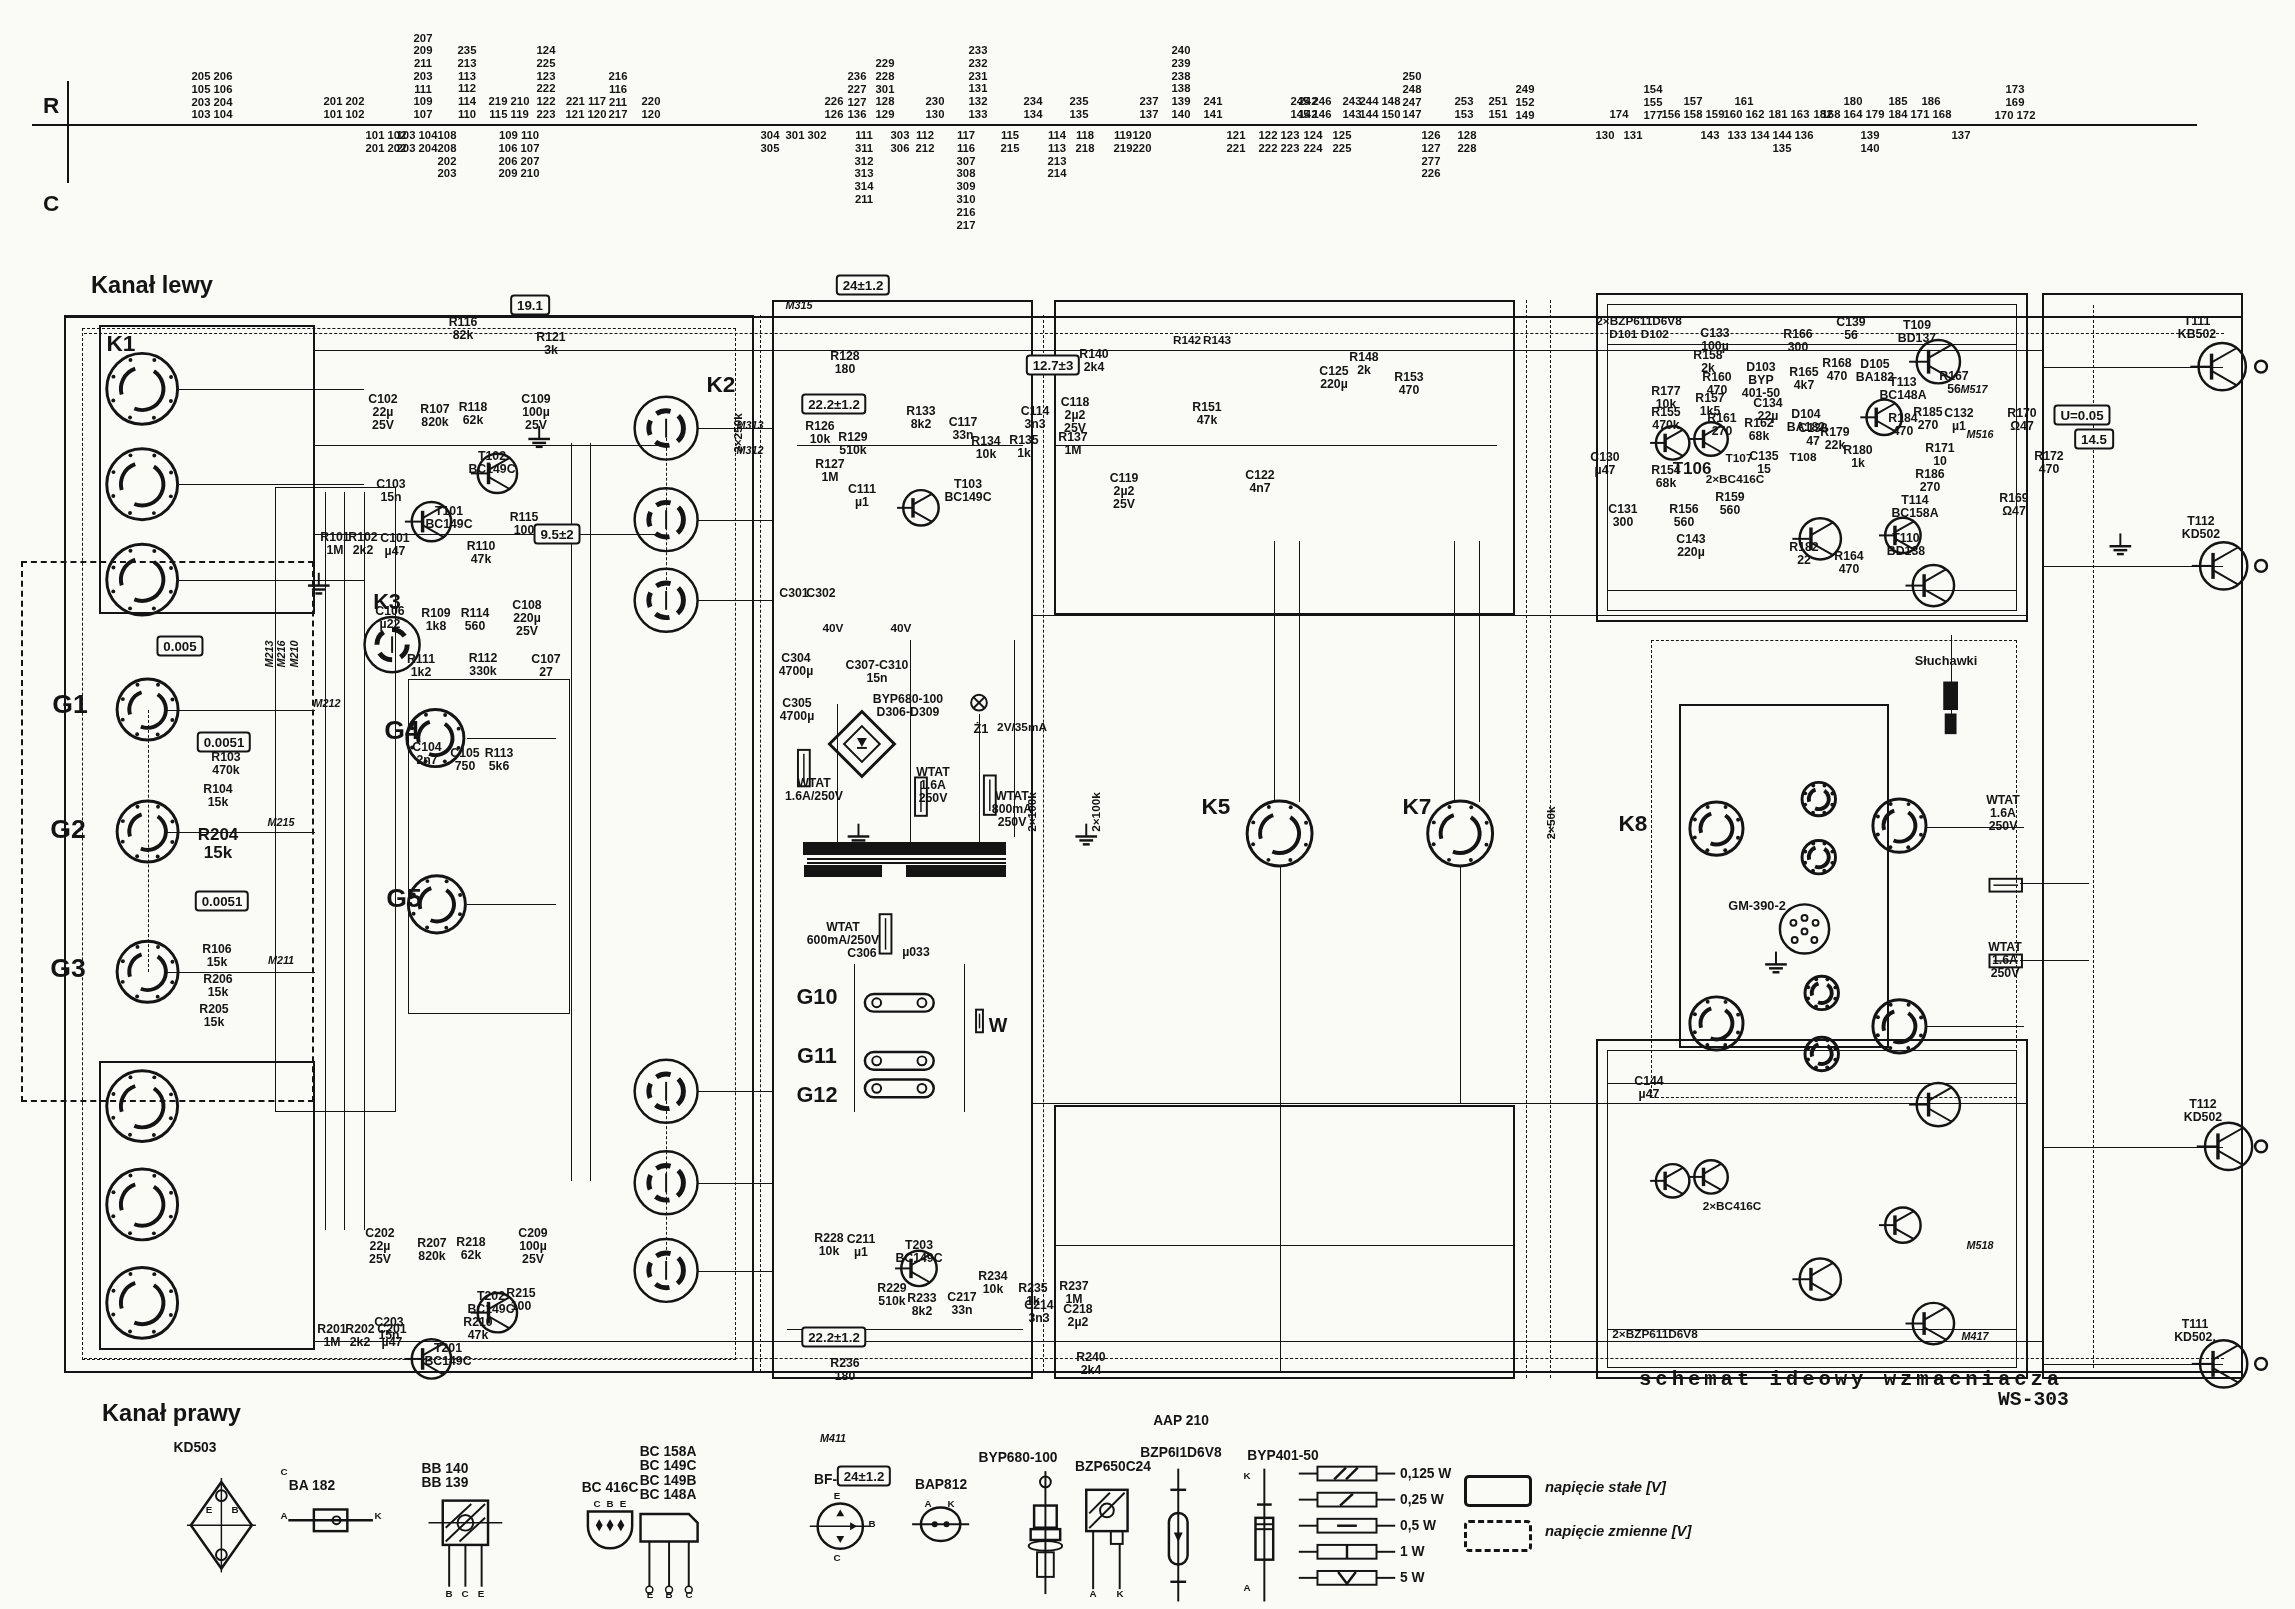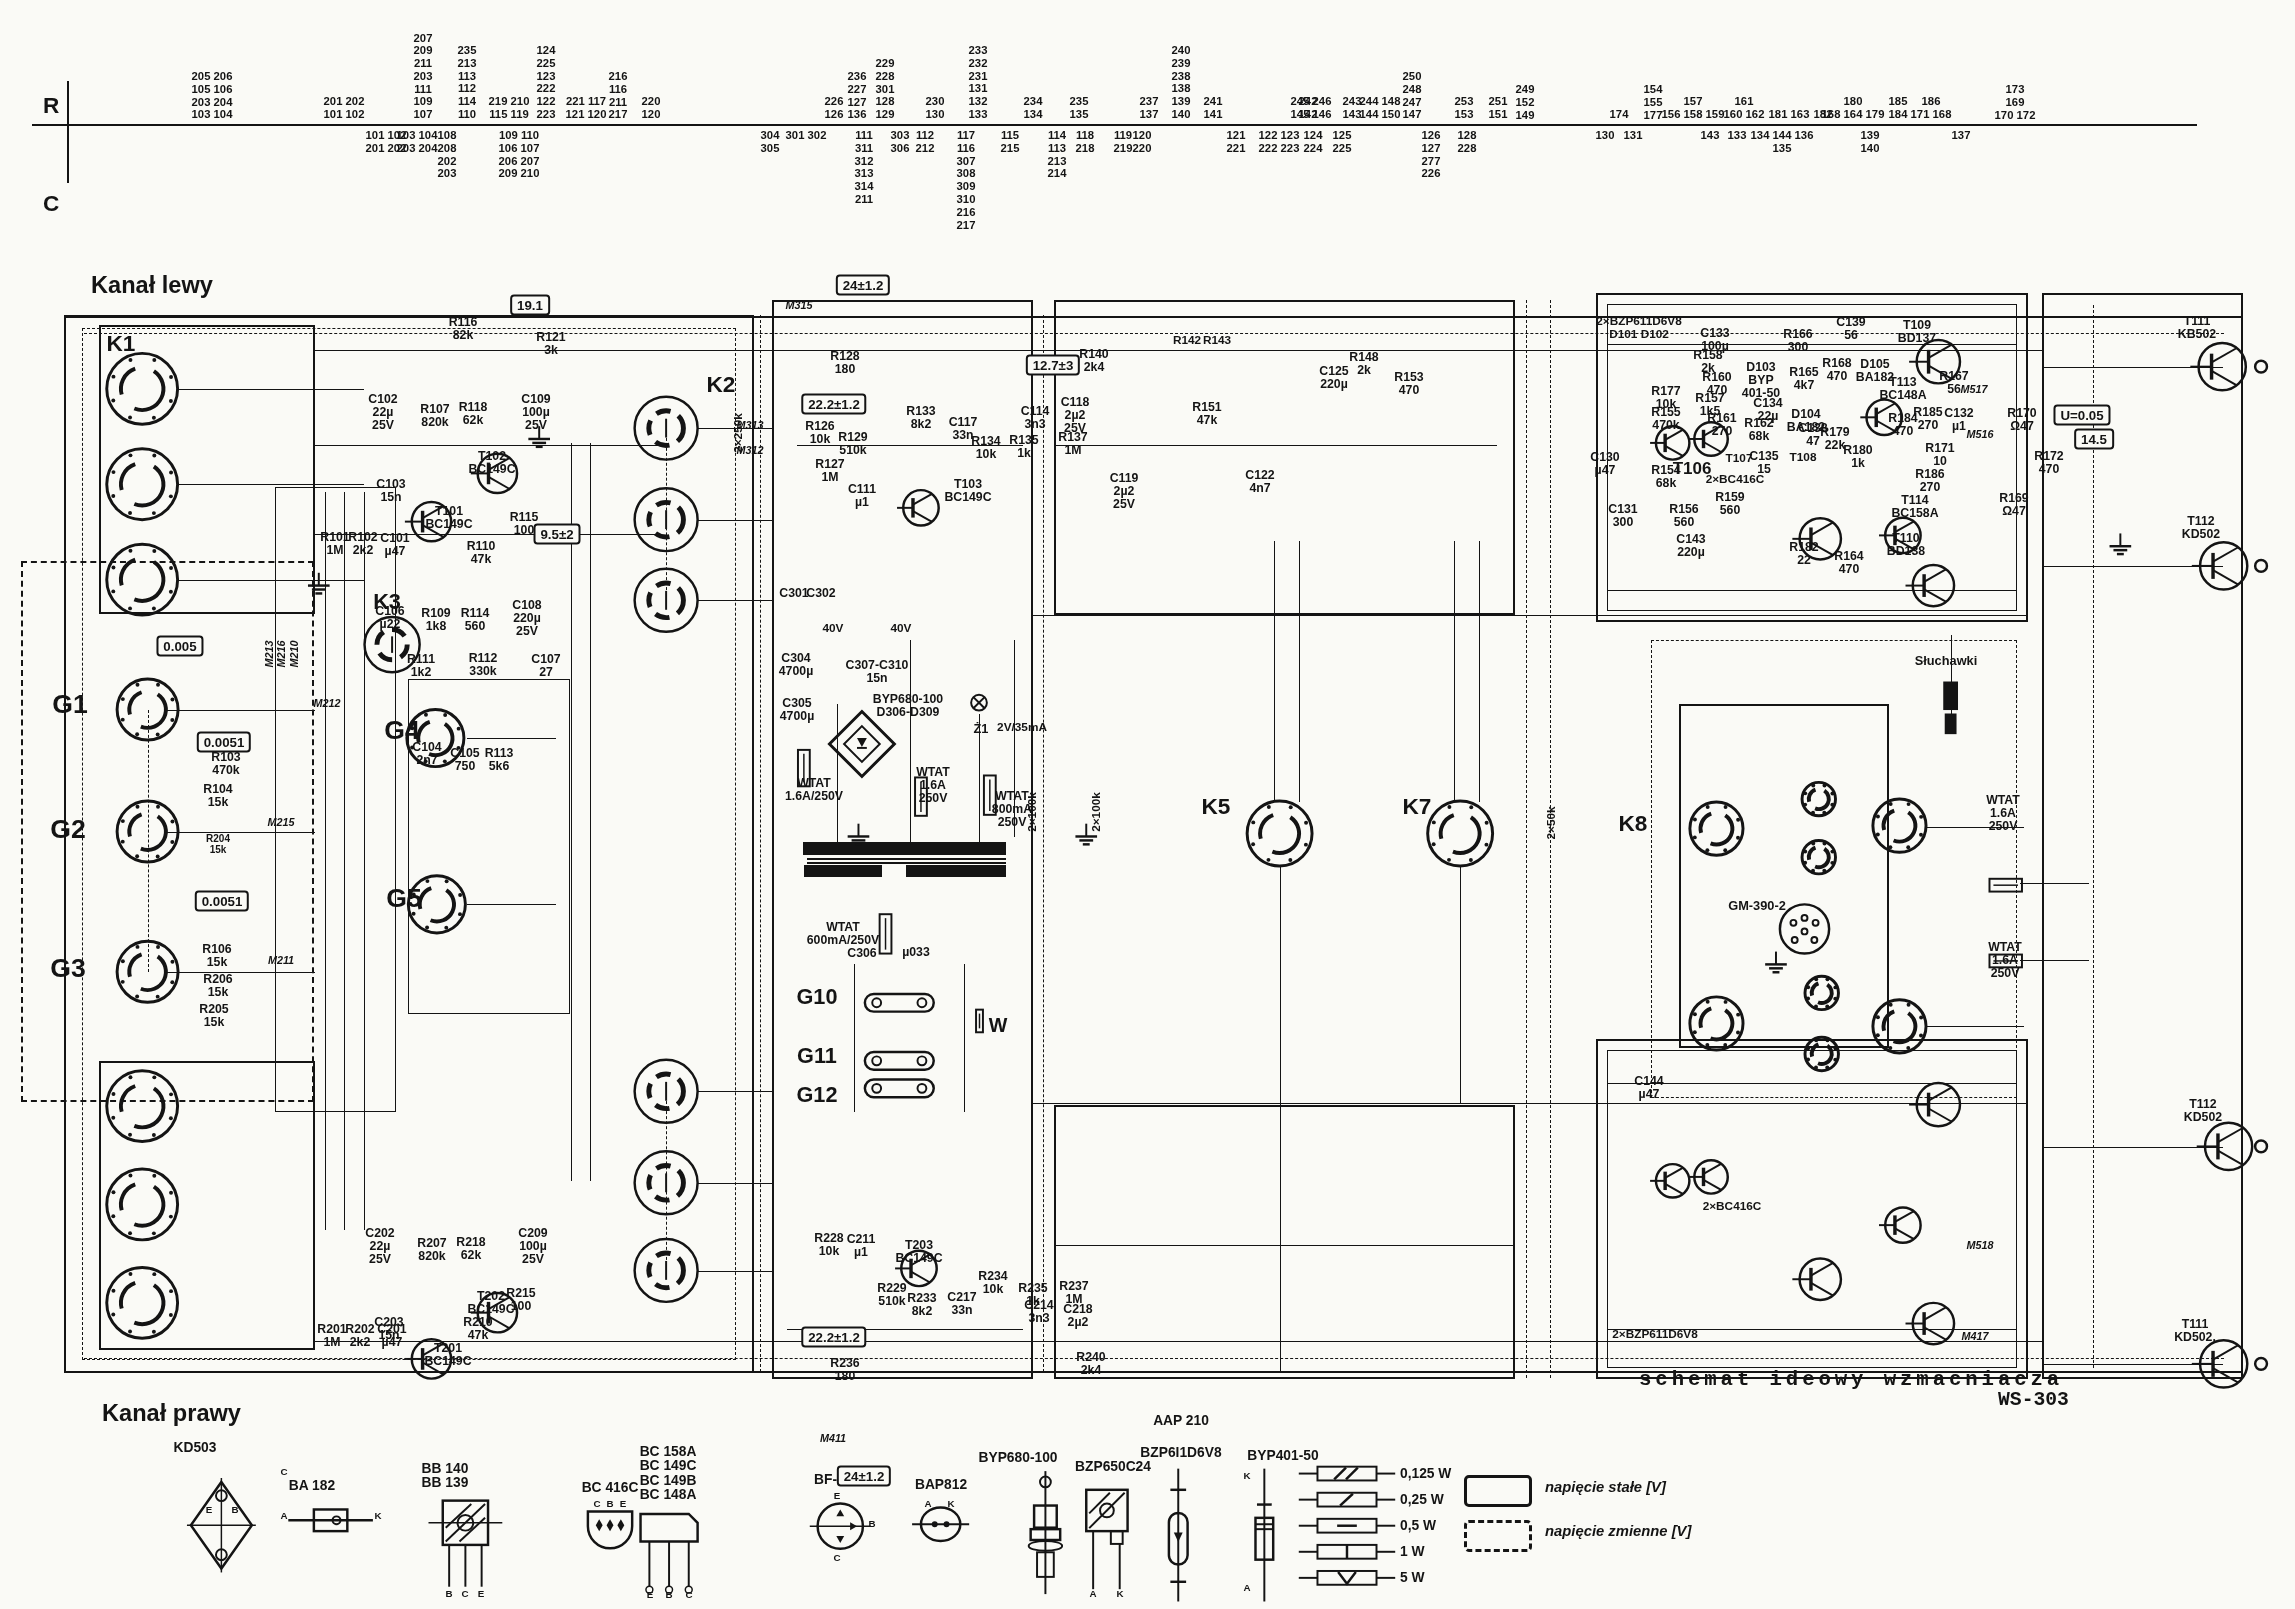--- a/index.html
+++ b/index.html
@@ -862,21 +862,21 @@
 1M</div>
     <div class="lbl i" style="position: absolute; left: 750px; top: 426px; font-size: 10.8px; z-index: 5;">M313</div>
     <div class="lbl i" style="position: absolute; left: 750px; top: 451px; font-size: 10.8px; z-index: 5;">M312</div>
     <div class="lbl i" style="position: absolute; left: 799px; top: 306px; font-size: 10.8px; z-index: 5;">M315</div>
     <div class="lbl" style="position: absolute; left: 794px; top: 593px; font-size: 12.3px; z-index: 5;">C301</div>
     <div class="lbl" style="position: absolute; left: 821px; top: 593px; font-size: 12.3px; z-index: 5;">C302</div>
     <div class="lbl" style="position: absolute; left: 226px; top: 764px; font-size: 12.3px; z-index: 5;">R103
 470k</div>
     <div class="lbl" style="position: absolute; left: 218px; top: 796px; font-size: 12.3px; z-index: 5;">R104
 15k</div>
-    <div class="lbl" style="position: absolute; left: 218px; top: 844px; font-size: 10px; z-index: 5;">R204
+    <div class="lbl" style="position: absolute; left: 218px; top: 844px; font-size: 17px; z-index: 5;">R204
 15k</div>
     <div class="lbl" style="position: absolute; left: 217px; top: 956px; font-size: 12.3px; z-index: 5;">R106
 15k</div>
     <div class="lbl" style="position: absolute; left: 218px; top: 986px; font-size: 12.3px; z-index: 5;">R206
 15k</div>
     <div class="lbl" style="position: absolute; left: 214px; top: 1016px; font-size: 12.3px; z-index: 5;">R205
 15k</div>
     <div class="lbl iv" style="position: absolute; left: 270px; top: 654px; font-size: 10.8px; z-index: 5;">M213</div>
     <div class="lbl iv" style="position: absolute; left: 282px; top: 654px; font-size: 10.8px; z-index: 5;">M216</div>
     <div class="lbl iv" style="position: absolute; left: 295px; top: 654px; font-size: 10.8px; z-index: 5;">M210</div>

